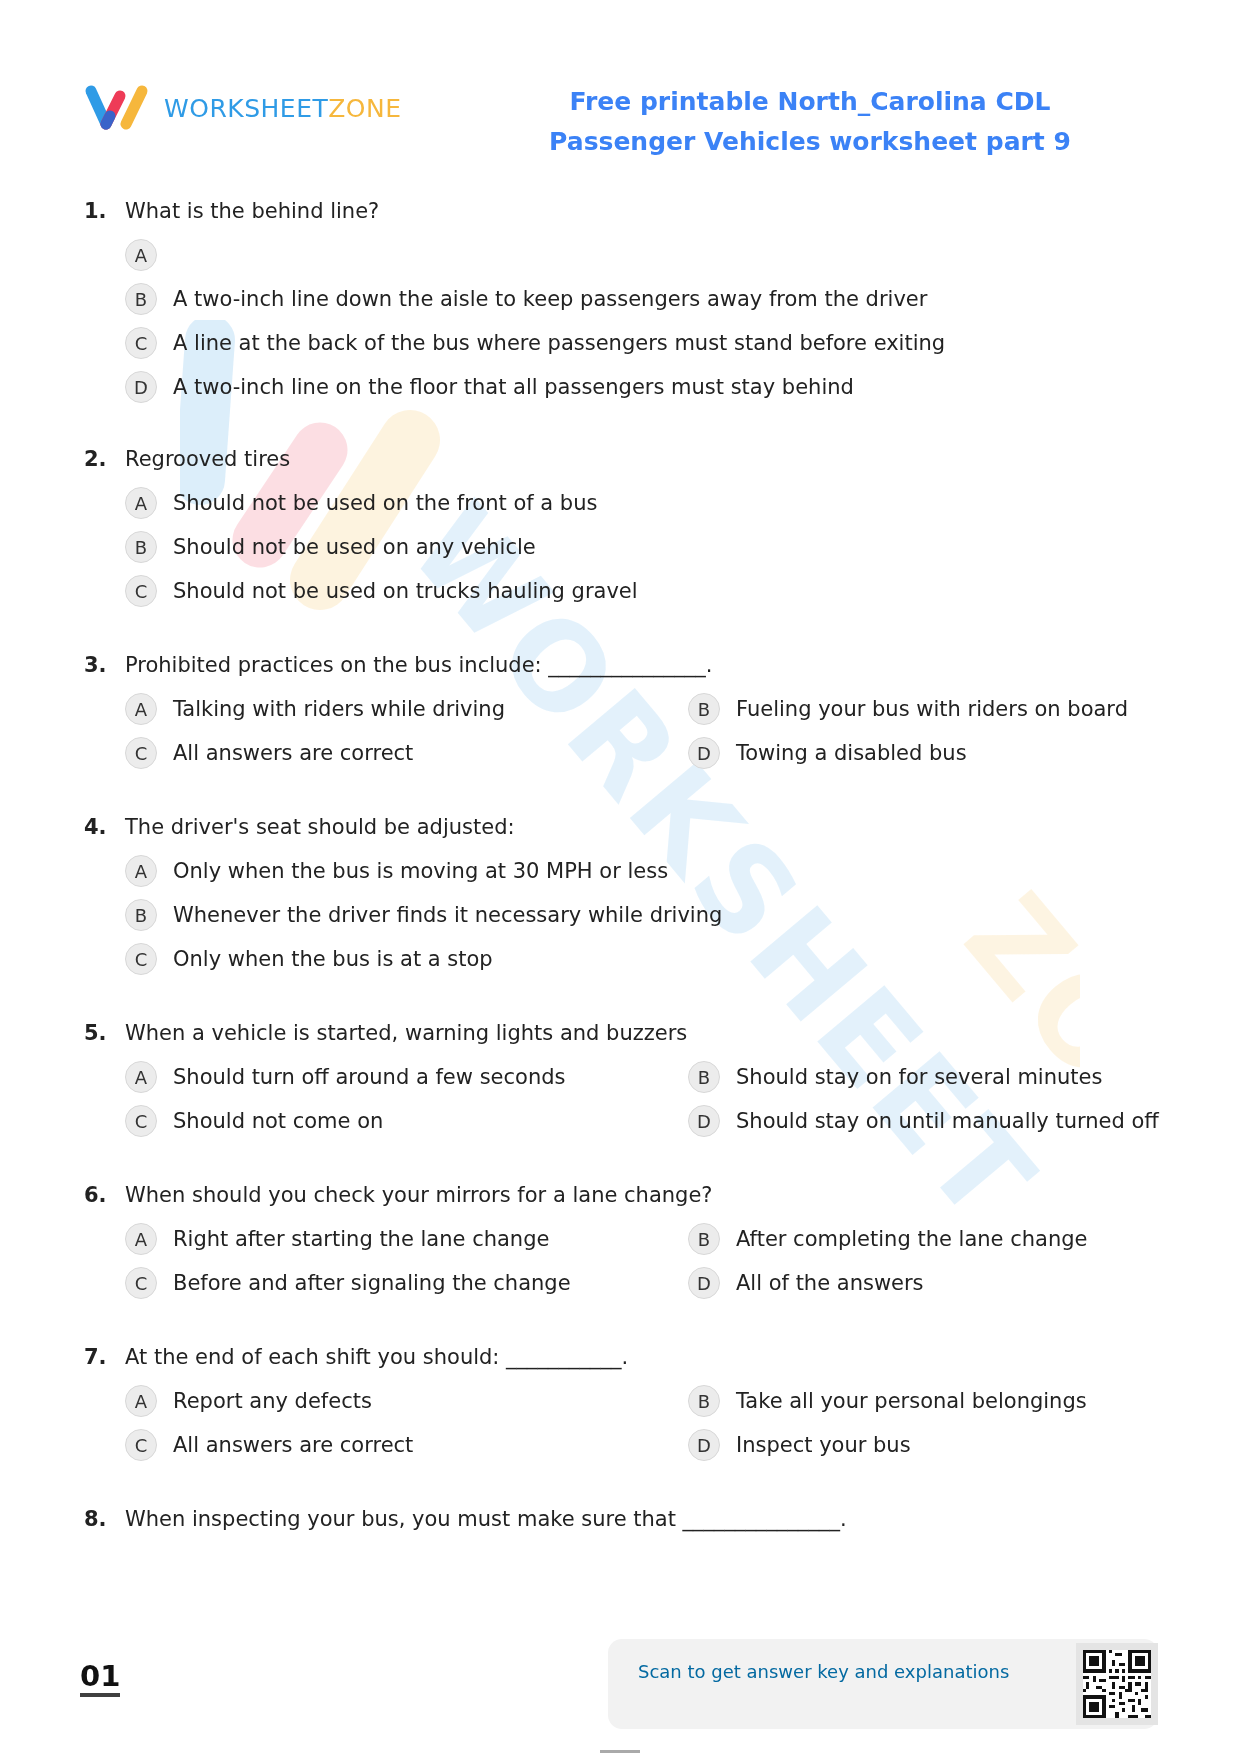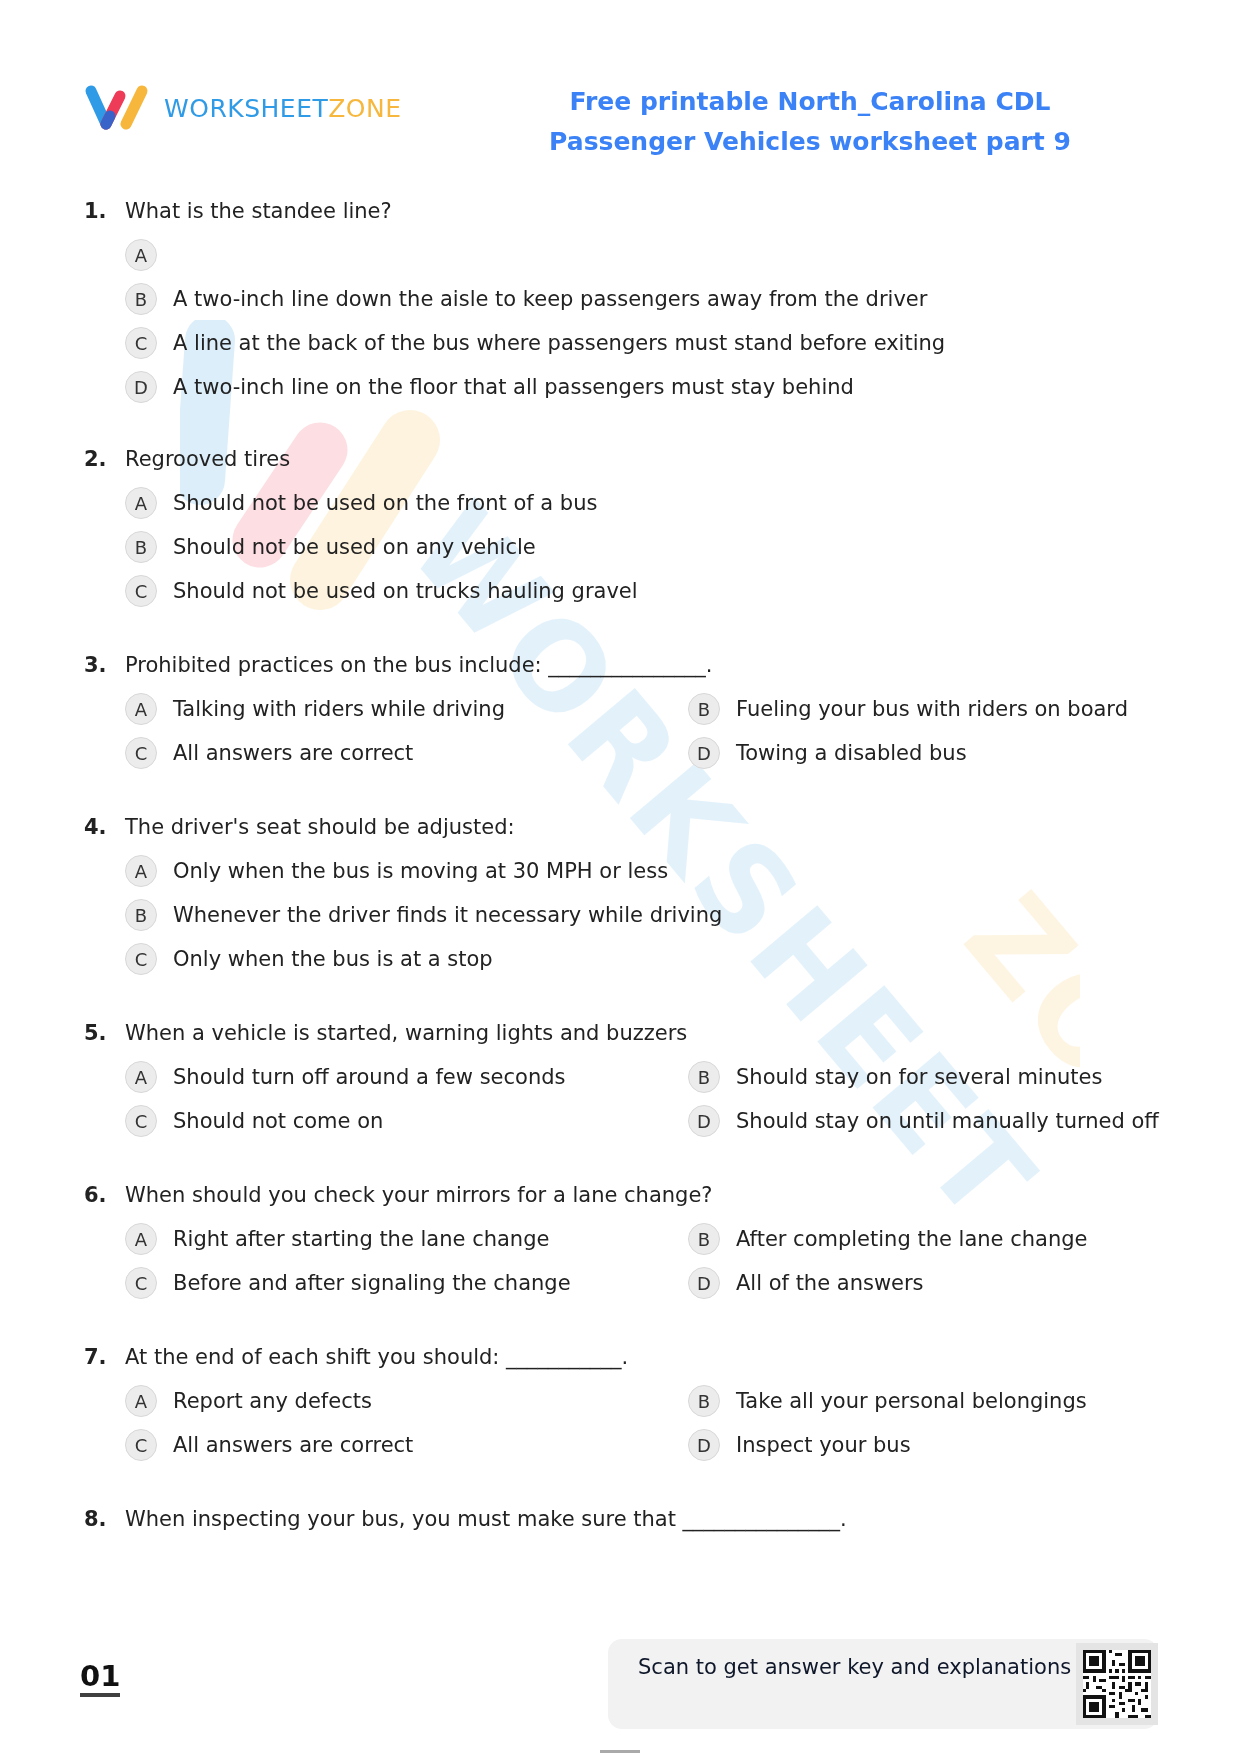--- a/index.html
+++ b/index.html
@@ -25,21 +25,21 @@
   .opts { margin-left: 41px; margin-top: 14px; }
   .opts.grid { display: grid; grid-template-columns: 563px 520px; row-gap: 14px; }
   .opts.list { display: flex; flex-direction: column; row-gap: 14px; }
   .opt { display: flex; align-items: center; height: 30px; }
   .bubble { width: 32px; height: 32px; border-radius: 50%; background: #ececec; border: 1px solid #d8d8d8; display: flex; align-items: center; justify-content: center; font-size: 18px; color: #333; flex: 0 0 32px; }
   .opt-text { margin-left: 16px; font-size: 21px; color: #222; white-space: nowrap; }
 
   .page-num { position: absolute; left: 80px; top: 1660px; font-size: 29px; font-weight: bold; color: #111; border-bottom: 4px solid #404040; line-height: 32px; padding-bottom: 1px; }
 
   .scan-box { position: absolute; left: 608px; top: 1639px; width: 550px; height: 90px; background: #f2f2f2; border-radius: 14px; }
-  .scan-text { position: absolute; left: 30px; top: 16px; font-size: 21px; color: #0f172a; white-space: nowrap; }
+  .scan-text { position: absolute; left: 30px; top: 22px; font-size: 18px; color: #0369a1; white-space: nowrap; }
   .qr { position: absolute; right: 0; top: 4px; width: 82px; height: 82px; background: #e4e4e4; display: flex; align-items: center; justify-content: center; }
   .qr svg { width: 68px; height: 68px; }
   .bottom-line { position: absolute; left: 600px; top: 1750px; width: 40px; height: 3px; background: #aaa; }
 </style>
 </head>
 <body>
 
 <div class="header">
   <div class="logo">
     <svg viewBox="0 0 70 52">
@@ -66,21 +66,21 @@
   </g>
   <text x="0" y="0" transform="translate(225,230) rotate(50)" font-family="DejaVu Sans, sans-serif" font-size="120" font-weight="bold" fill="#2f9be6" opacity="0.13" letter-spacing="4">WORKSHEET</text>
   <text x="0" y="0" transform="translate(780,620) rotate(50)" font-family="DejaVu Sans, sans-serif" font-size="120" font-weight="bold" fill="#f6b73c" opacity="0.14" letter-spacing="4">ZONE</text>
 </svg>
 
 <div class="questions">
 
   <div class="q" style="top:196px;">
     <div class="q-head">
       <span class="q-num">1.</span>
-      <span class="q-text">What is the standee line?</span>
+      <span class="q-text">What is the behind line?</span>
     </div>
     <div class="opts list">
       <div class="opt">
           <span class="bubble">A</span>
         </div>
       <div class="opt">
           <span class="bubble">B</span>
           <span class="opt-text">A two-inch line down the aisle to keep passengers away from the driver</span>
         </div>
       <div class="opt">

